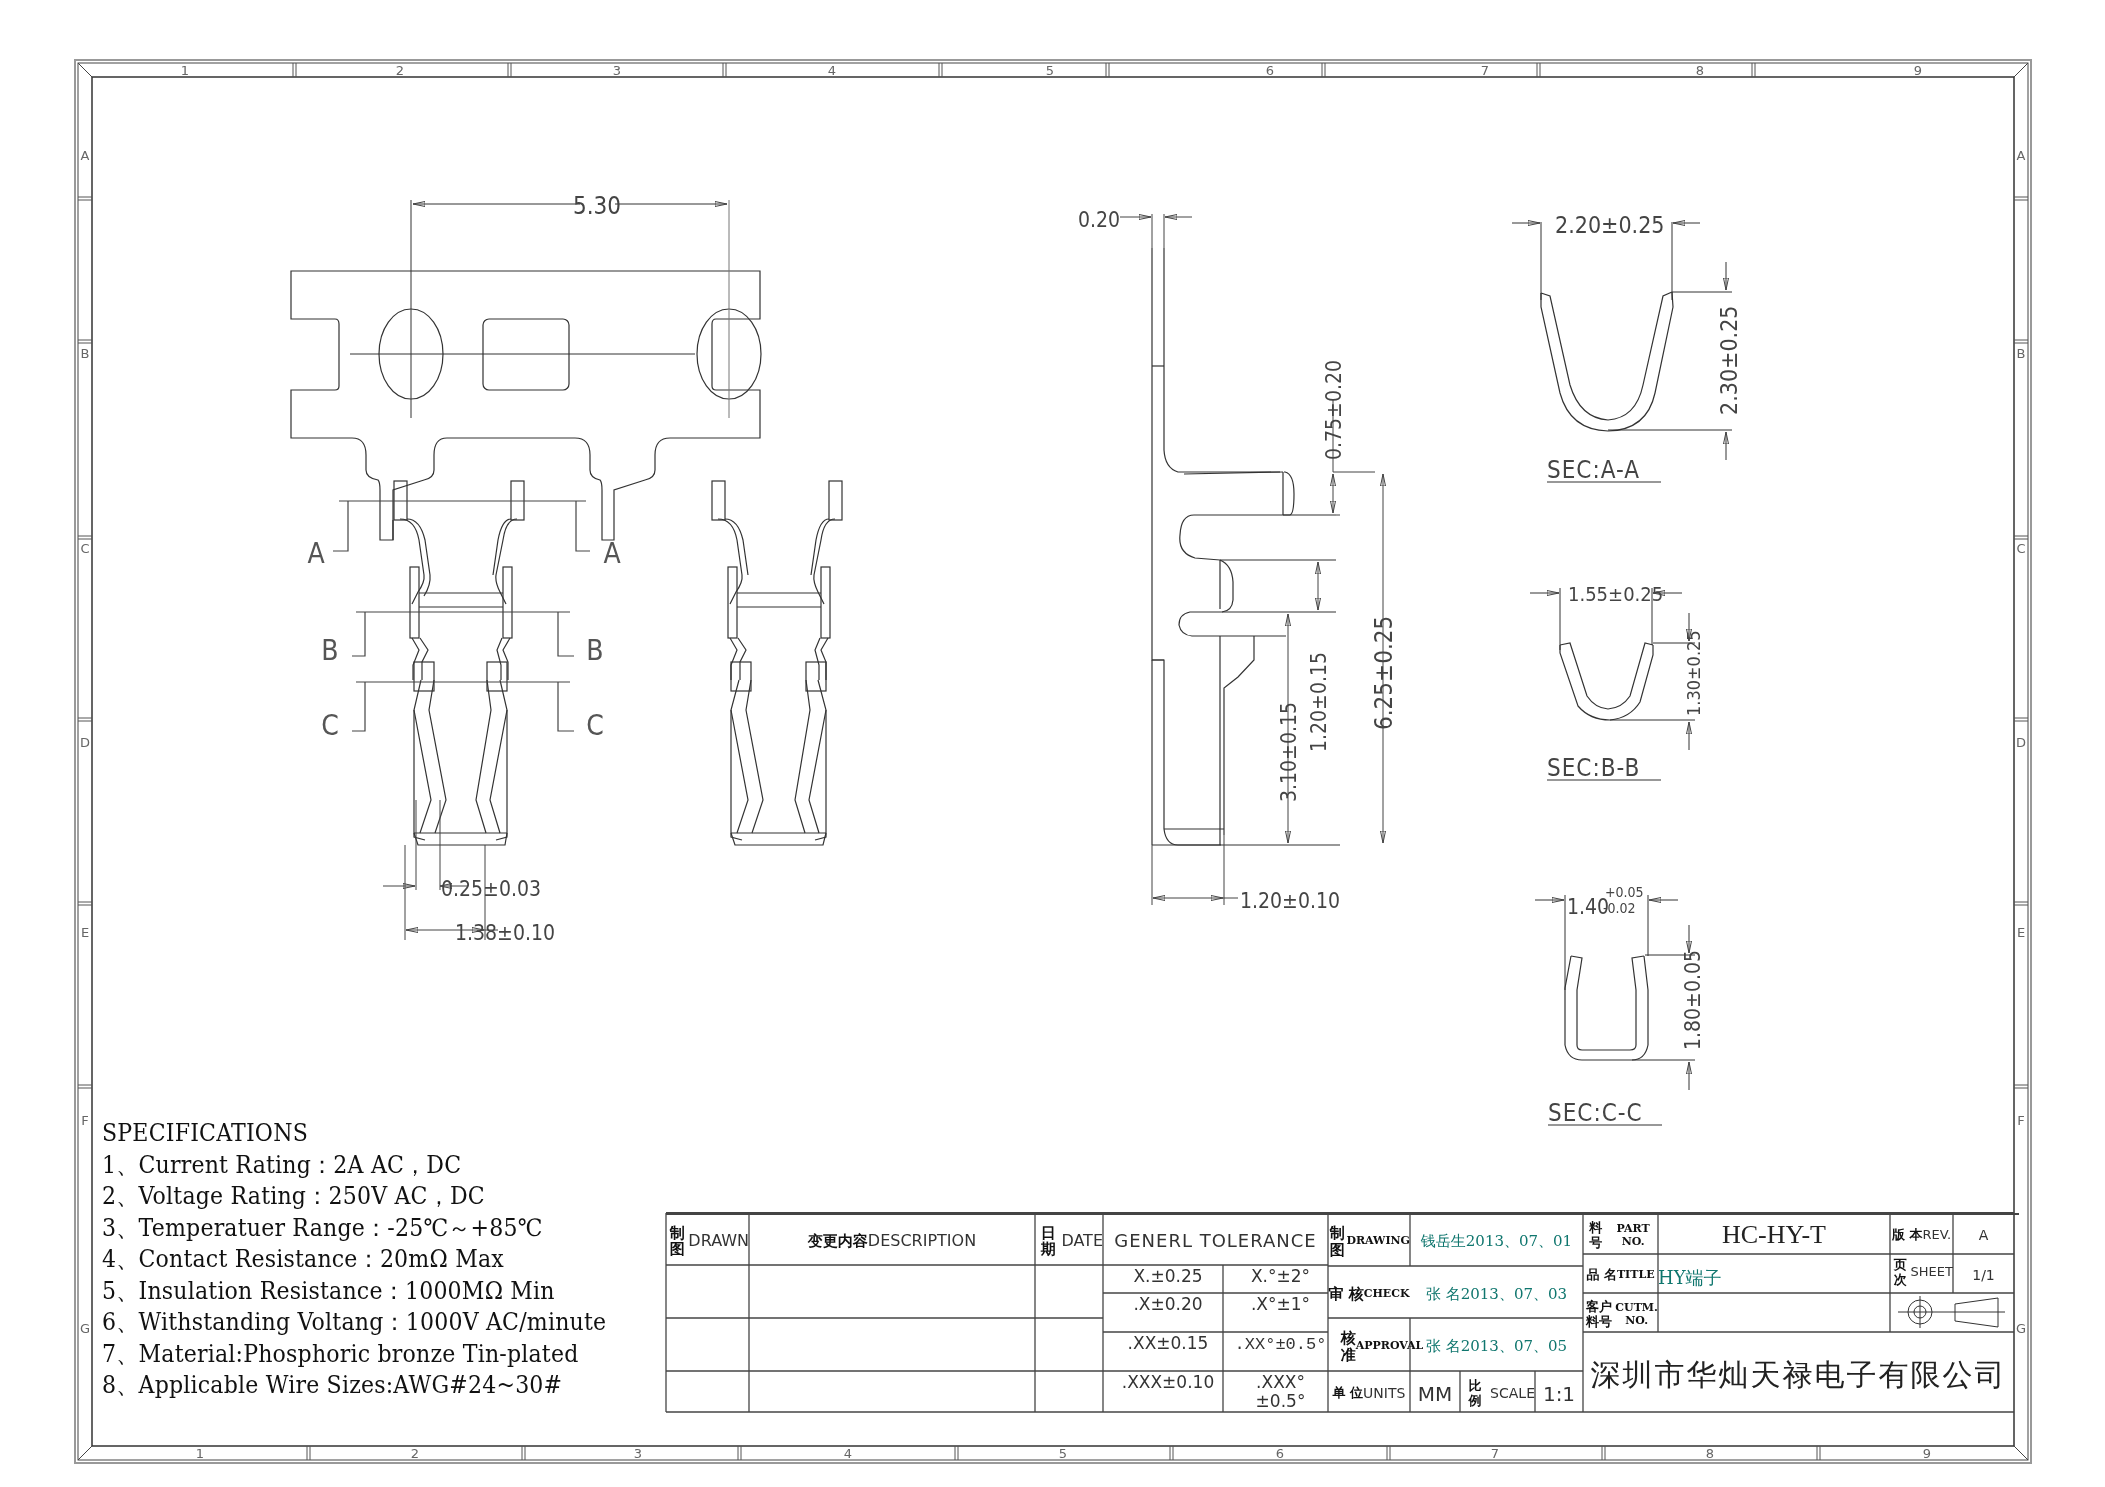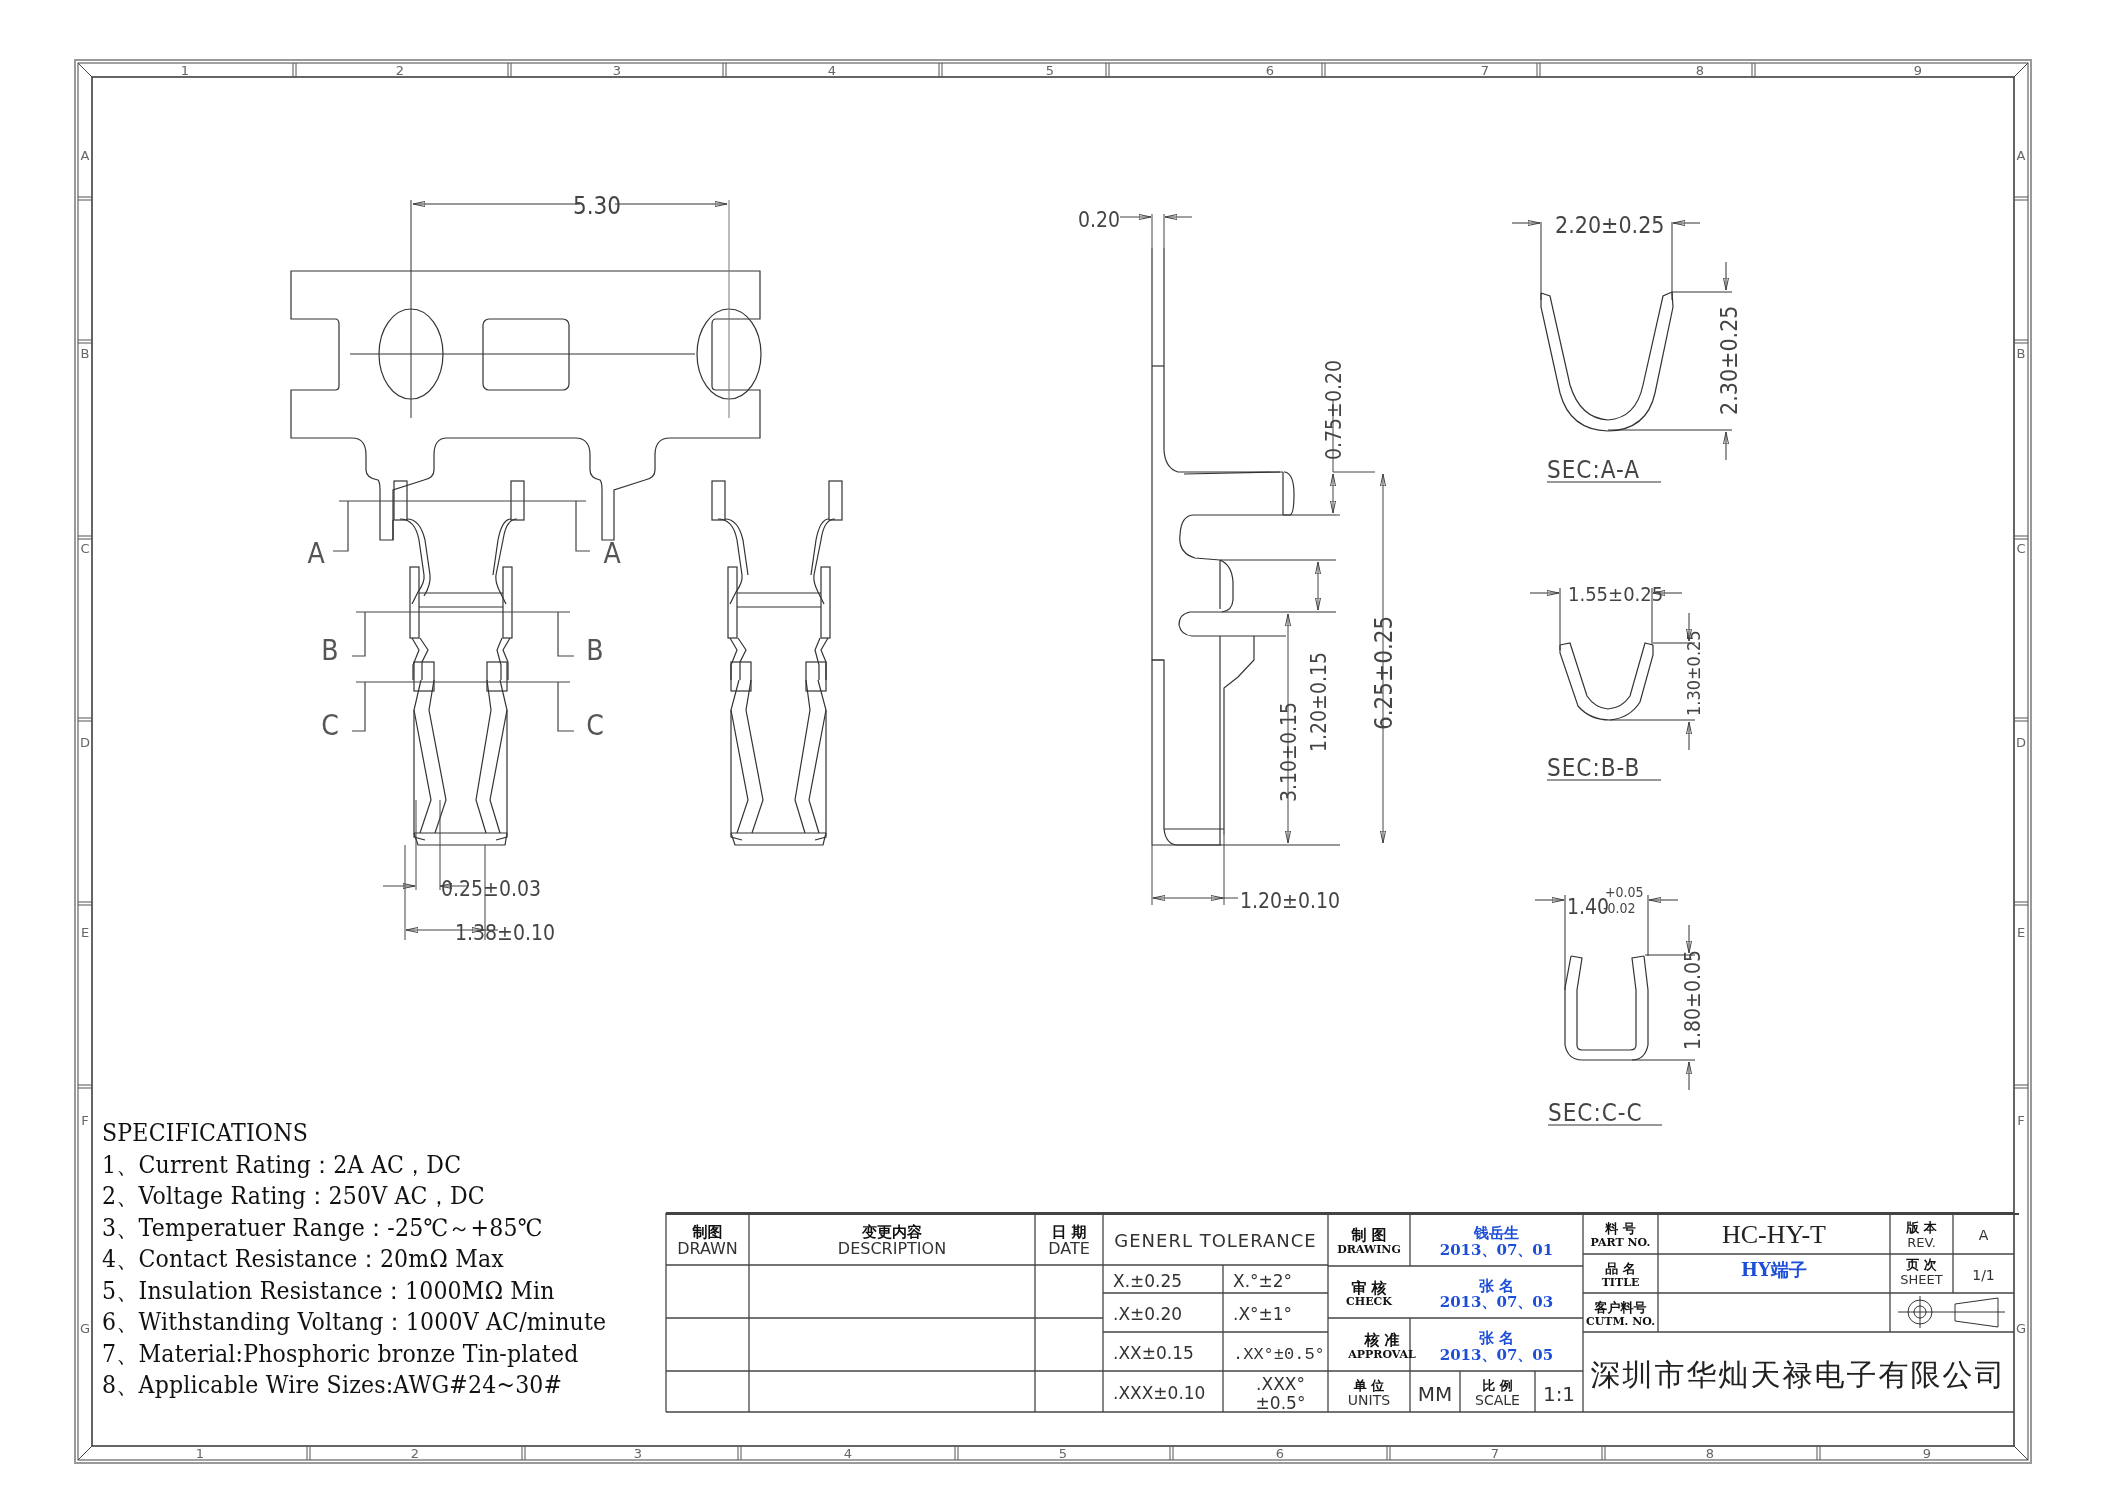--- a/index.html
+++ b/index.html
@@ -2,26 +2,26 @@
 <html><head>
 <meta charset="utf-8">
 <style>
   html, body { margin: 0; padding: 0; background: #ffffff; }
   body { width: 2105px; height: 1487px; position: relative; overflow: hidden; font-family: "DejaVu Sans", sans-serif; color: #222; }
   #drawing { position: absolute; left: 0; top: 0; }
   .dim { font-family: "DejaVu Sans Condensed", "DejaVu Sans", sans-serif; font-stretch: condensed; }
   #specs { position: absolute; left: 102px; top: 1118px; font-family: "DejaVu Serif", serif; font-size: 24px; line-height: 31.5px; color: #111; letter-spacing: 0.2px; }
   #specs div { white-space: pre; transform: scaleX(0.92); transform-origin: left; }
   #title-block { position: absolute; left: 666px; top: 1213px; width: 1353px; height: 199px; border-top: 2px solid #444; }
-  .tb-cell { position: absolute; display: flex; flex-direction: column; align-items: center; justify-content: center; text-align: center; box-sizing: border-box; line-height: 1.1; }
+  .tb-cell { position: absolute; display: flex; flex-direction: row; align-items: center; justify-content: center; text-align: center; box-sizing: border-box; line-height: 1.1; }
   .cn { font-family: "DejaVu Serif", serif; font-weight: bold; font-size: 15px; color: #111; }
   .en { font-family: "DejaVu Sans", sans-serif; font-size: 16px; color: #333; }
   .en-s { font-family: "DejaVu Serif", serif; font-size: 11px; font-weight: bold; color: #111; }
   .tol { font-family: "DejaVu Sans", sans-serif; font-size: 17px; color: #333; align-items: flex-start; padding-left: 10px; }
-  .sign { font-family: "DejaVu Serif", serif; font-weight: bold; font-size: 15px; color: #1d4ed8; }
+  .sign { font-family: "DejaVu Serif", serif; font-weight: normal; font-size: 15px; color: #0f766e; }
   .big { font-family: "Liberation Serif", serif; font-size: 26px; color: #222; }
   .company { font-family: "DejaVu Serif", serif; font-size: 30px; color: #222; letter-spacing: 2px; }
 </style>
 </head>
 <body>
 
 <svg id="drawing" width="2105" height="1487" viewBox="0 0 2105 1487" xmlns="http://www.w3.org/2000/svg">
   <defs>
     <marker id="arr" viewBox="0 0 12 6" refX="12" refY="3" markerWidth="12" markerHeight="6" orient="auto-start-reverse" markerUnits="userSpaceOnUse">
       <path d="M0,0.5 L12,3 L0,5.5 Z" fill="none" stroke="#444" stroke-width="1"></path>

